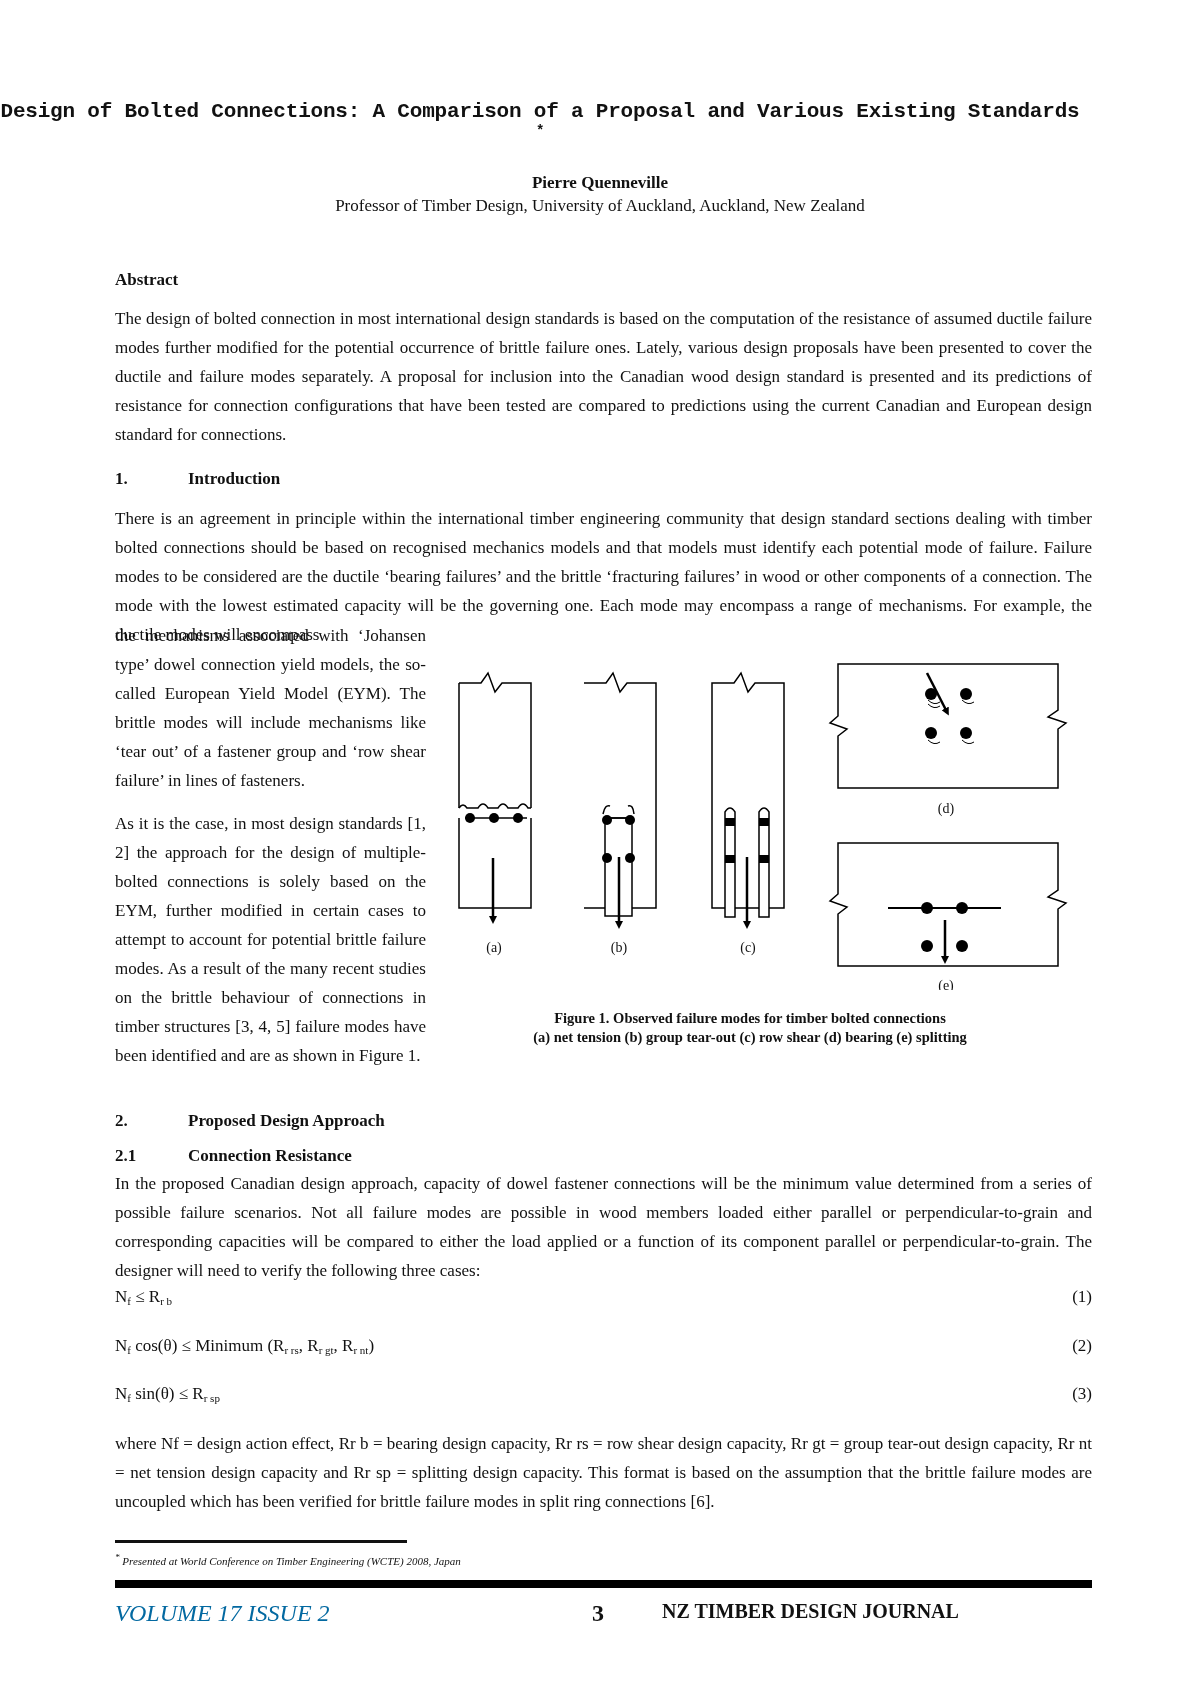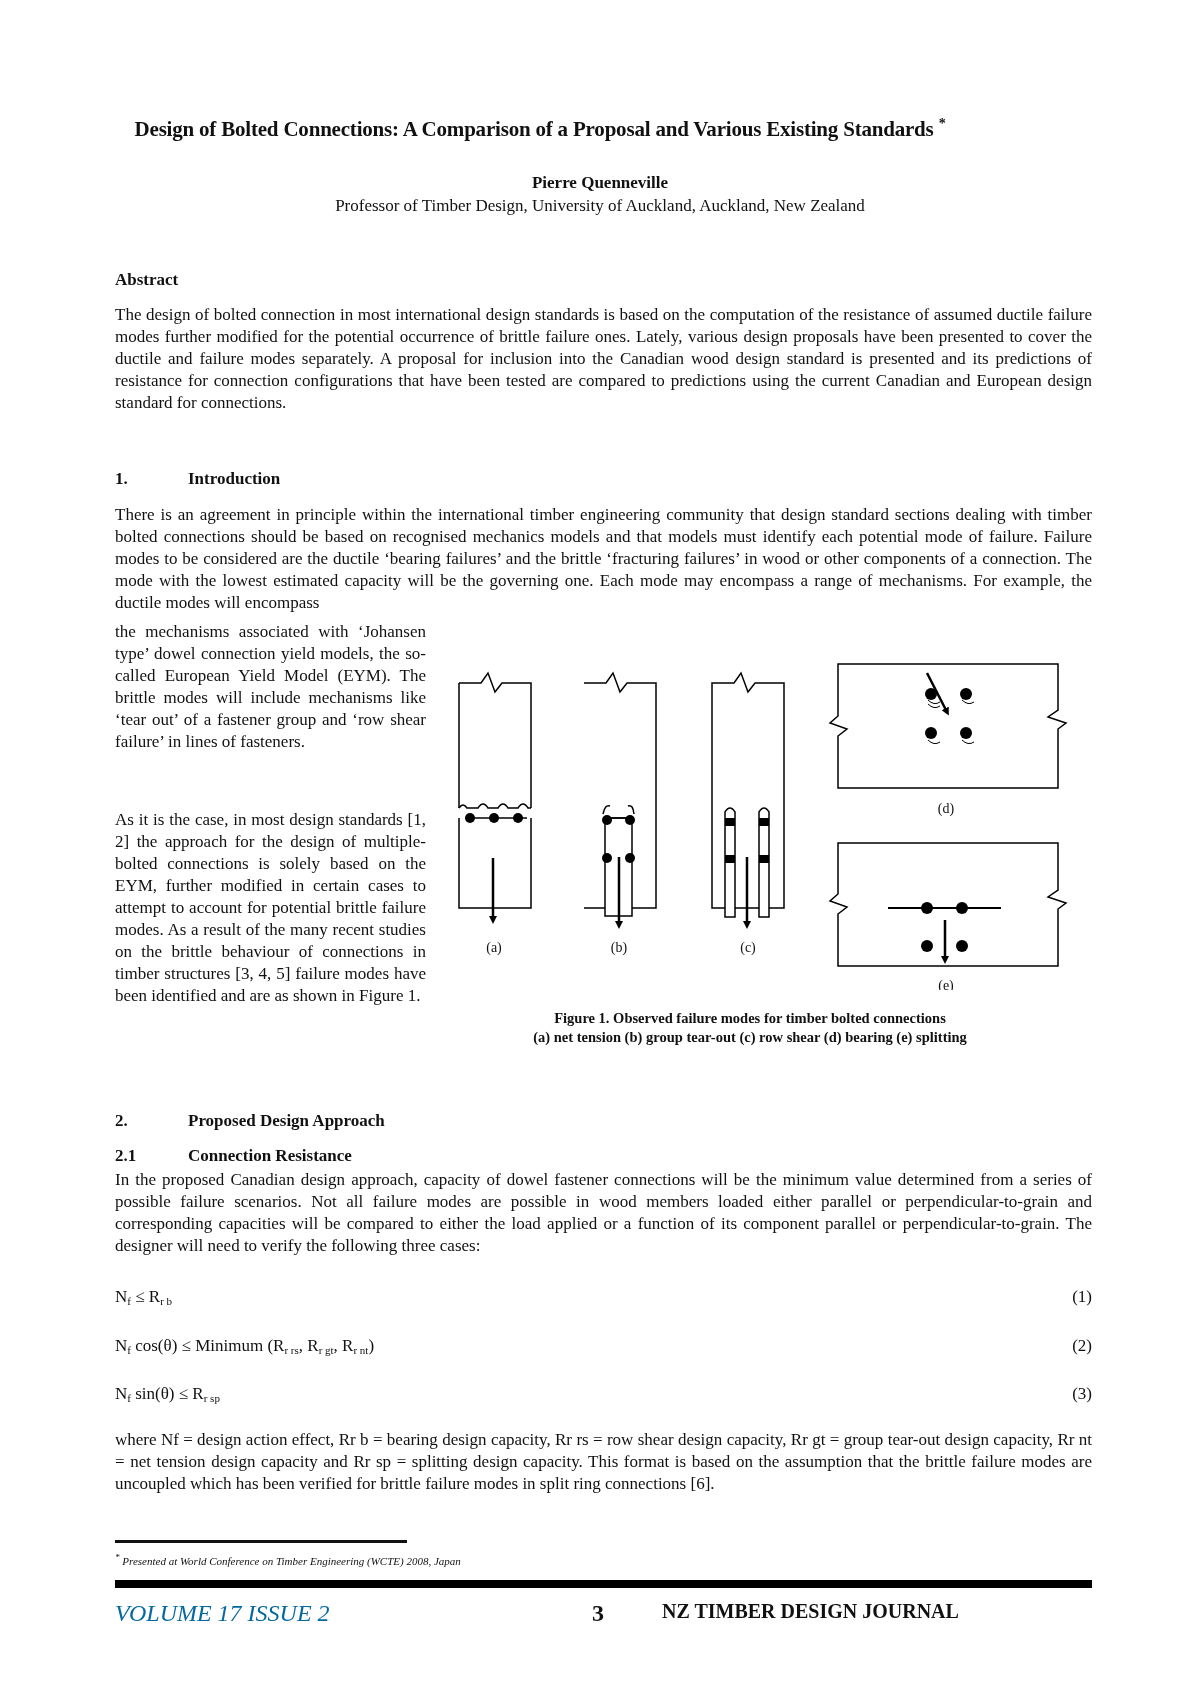--- a/index.html
+++ b/index.html
@@ -1,24 +1,24 @@
 <!DOCTYPE html>
 <html><head>
 <meta charset="utf-8">
 <style>
   html, body { margin:0; padding:0; background:#ffffff; }
   body { width:1200px; height:1698px; position:relative; overflow:hidden;
          font-family:"Liberation Serif","DejaVu Serif",serif; color:#111; }
   .abs { position:absolute; }
-  .title { top:116px; left:0; width:1080px; text-align:center; font-size:21px; font-weight:bold; letter-spacing:-0.2px; }
+  .title { top:100px; left:0; width:1080px; text-align:center; font-size:21px; font-weight:bold; letter-spacing:-0.2px;font-family:Liberation Mono, monospace; }
   .title sup { font-size:14px; }
   .author { top:173px; left:0; width:1200px; text-align:center; font-size:17px; font-weight:bold; }
   .affil { top:196px; left:0; width:1200px; text-align:center; font-size:17px; }
   .h { font-size:17px; font-weight:bold; }
-  .p { font-size:17px; line-height:22px; text-align:justify; text-align-last:left; }
+  .p { font-size:17px; line-height:29px; text-align:justify; text-align-last:left; }
   .sec-num { display:inline-block; width:73px; }
   .narrow { left:115px; width:311px; }
   .wide { left:115px; width:977px; }
   .fig { left:440px; top:650px; width:660px; height:340px; }
   .cap { left:440px; width:620px; text-align:center; font-size:14.5px; font-weight:bold; line-height:19px; }
   .eq { left:115px; width:977px; font-size:17px; }
   .eq .num { position:absolute; right:0; top:0; }
   sub { font-size:11px; vertical-align:-3px; }
   .fn-rule { left:115px; top:1540px; width:292px; height:3px; background:#111; }
   .fn { left:115px; top:1552px; font-size:11px; font-style:italic; }

